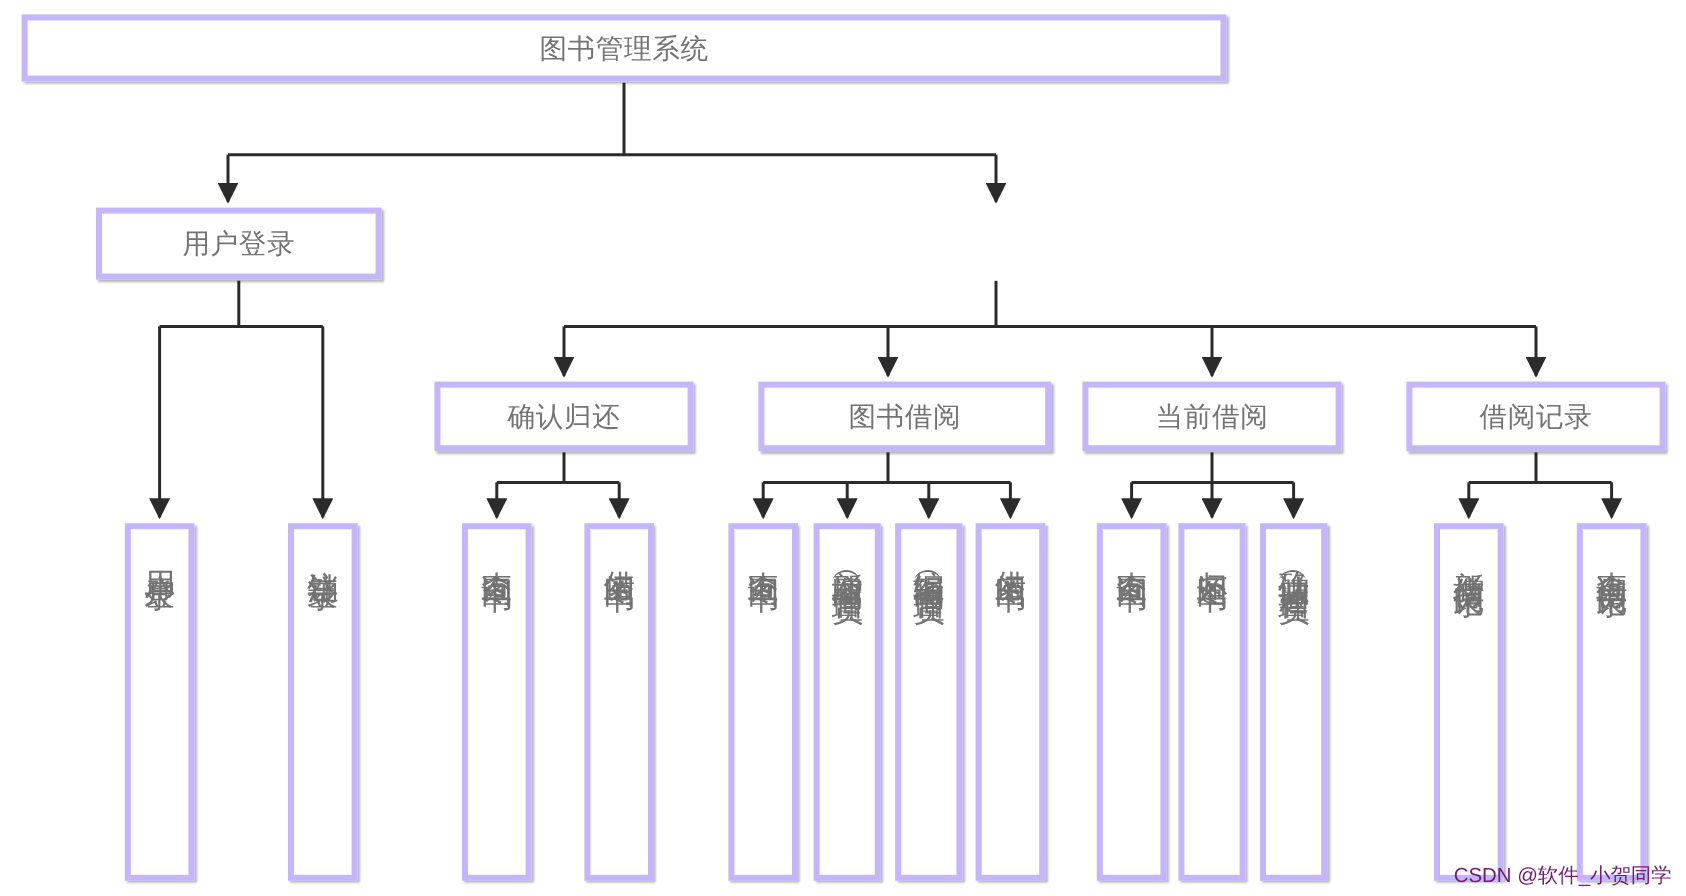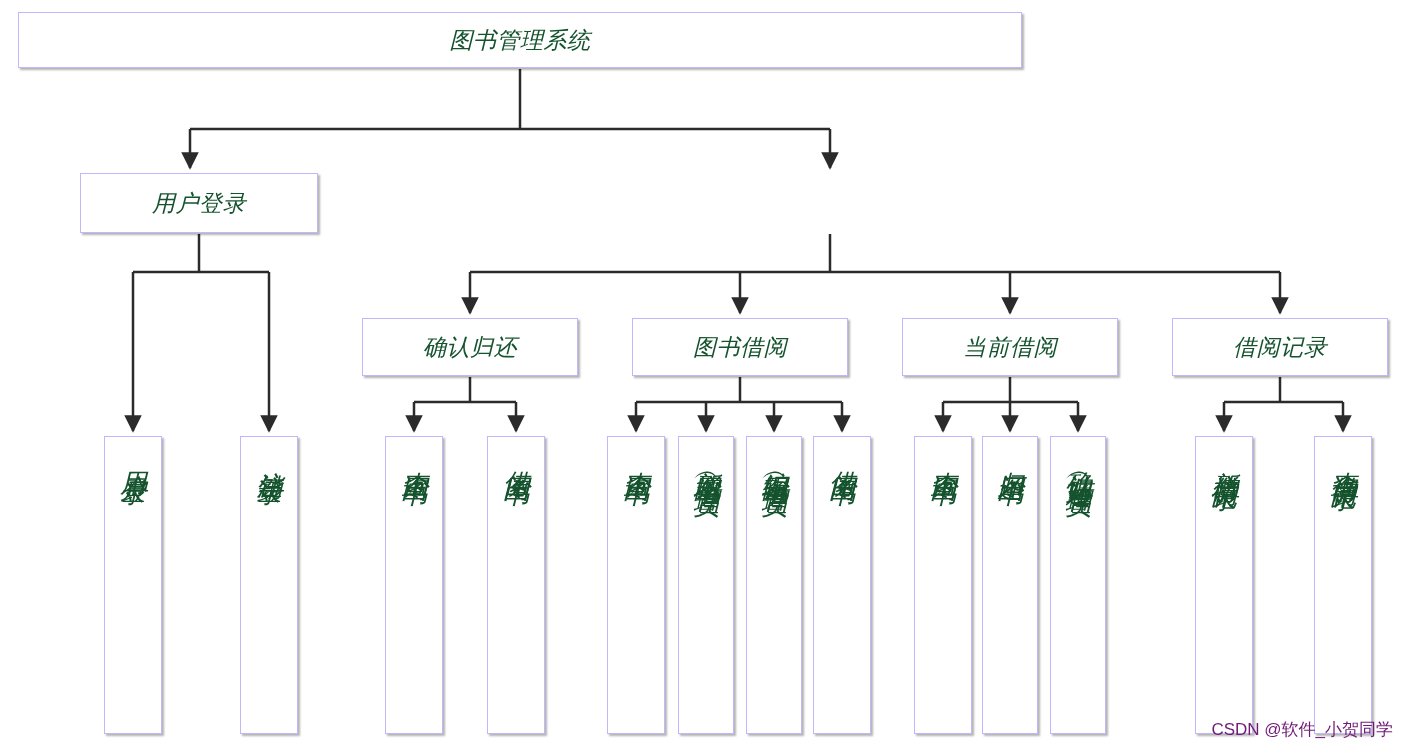--- a/index.html
+++ b/index.html
@@ -10,27 +10,26 @@
     overflow:hidden;
     position:relative;
   }
   #canvas{position:absolute;left:0;top:0;width:1405px;height:747px;}
   svg#edges{position:absolute;left:0;top:0;width:1405px;height:747px;pointer-events:none;}
 
   .node{
     position:absolute;
     box-sizing:border-box;
     background:#ffffff;
-    border:1px solid #c4b5fd;
+    border:5px solid #c4b5fd;
     box-shadow:2px 2px 2px rgba(0,0,0,0.30);
     display:flex;
     align-items:center;
     justify-content:center;
-    color:#14532d;
-    font-style:italic;
+    color:#737373;
   }
   .node .label{
     font-size:23px;
     line-height:1.25;
     letter-spacing:0.5px;
     white-space:nowrap;
     text-align:center;
   }
 
   
@@ -121,21 +120,21 @@
 
   <div class="node" style="left:80px;top:173px;width:238px;height:60px;">
     <span class="label">用户登录</span>
   </div>
 
 
   <div class="node" style="left:362px;top:318px;width:216px;height:58px;">
     <span class="label">确认归还</span>
   </div>
 
-  <div class="node" style="left:632px;top:318px;width:216px;height:58px;">
+  <div class="node" style="left:632px;top:318px;width:244px;height:58px;">
     <span class="label">图书借阅</span>
   </div>
 
   <div class="node" style="left:1172px;top:318px;width:216px;height:58px;">
     <span class="label">借阅记录</span>
   </div>
 
   <div class="node" style="left:902px;top:318px;width:216px;height:58px;">
     <span class="label">当前借阅</span>
   </div>

